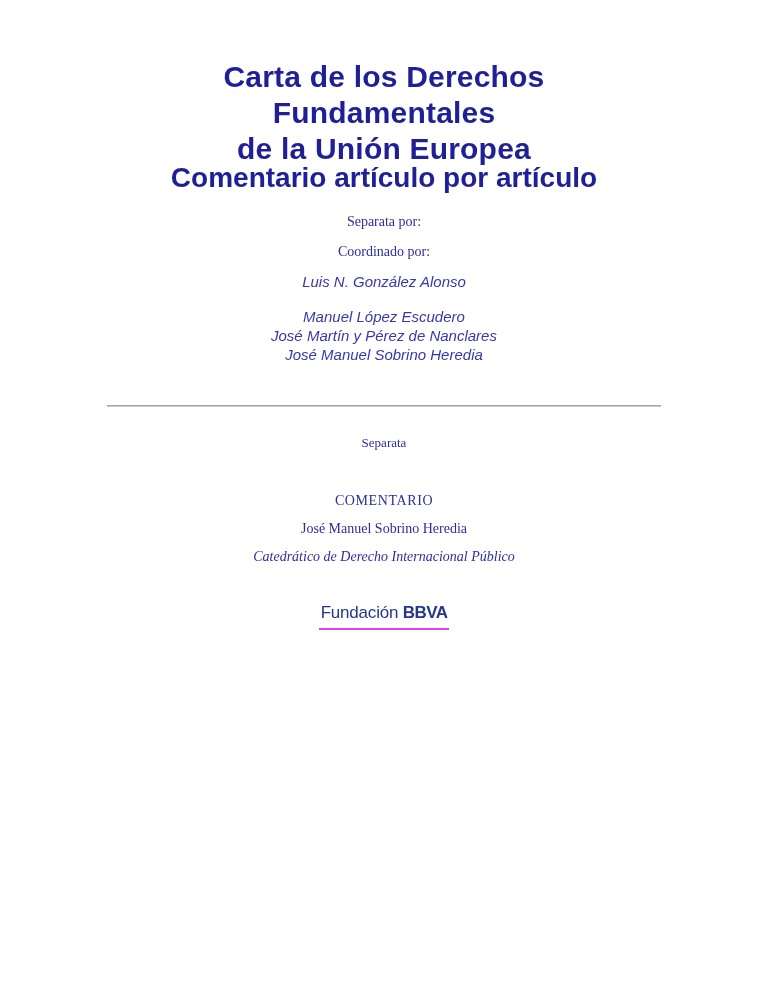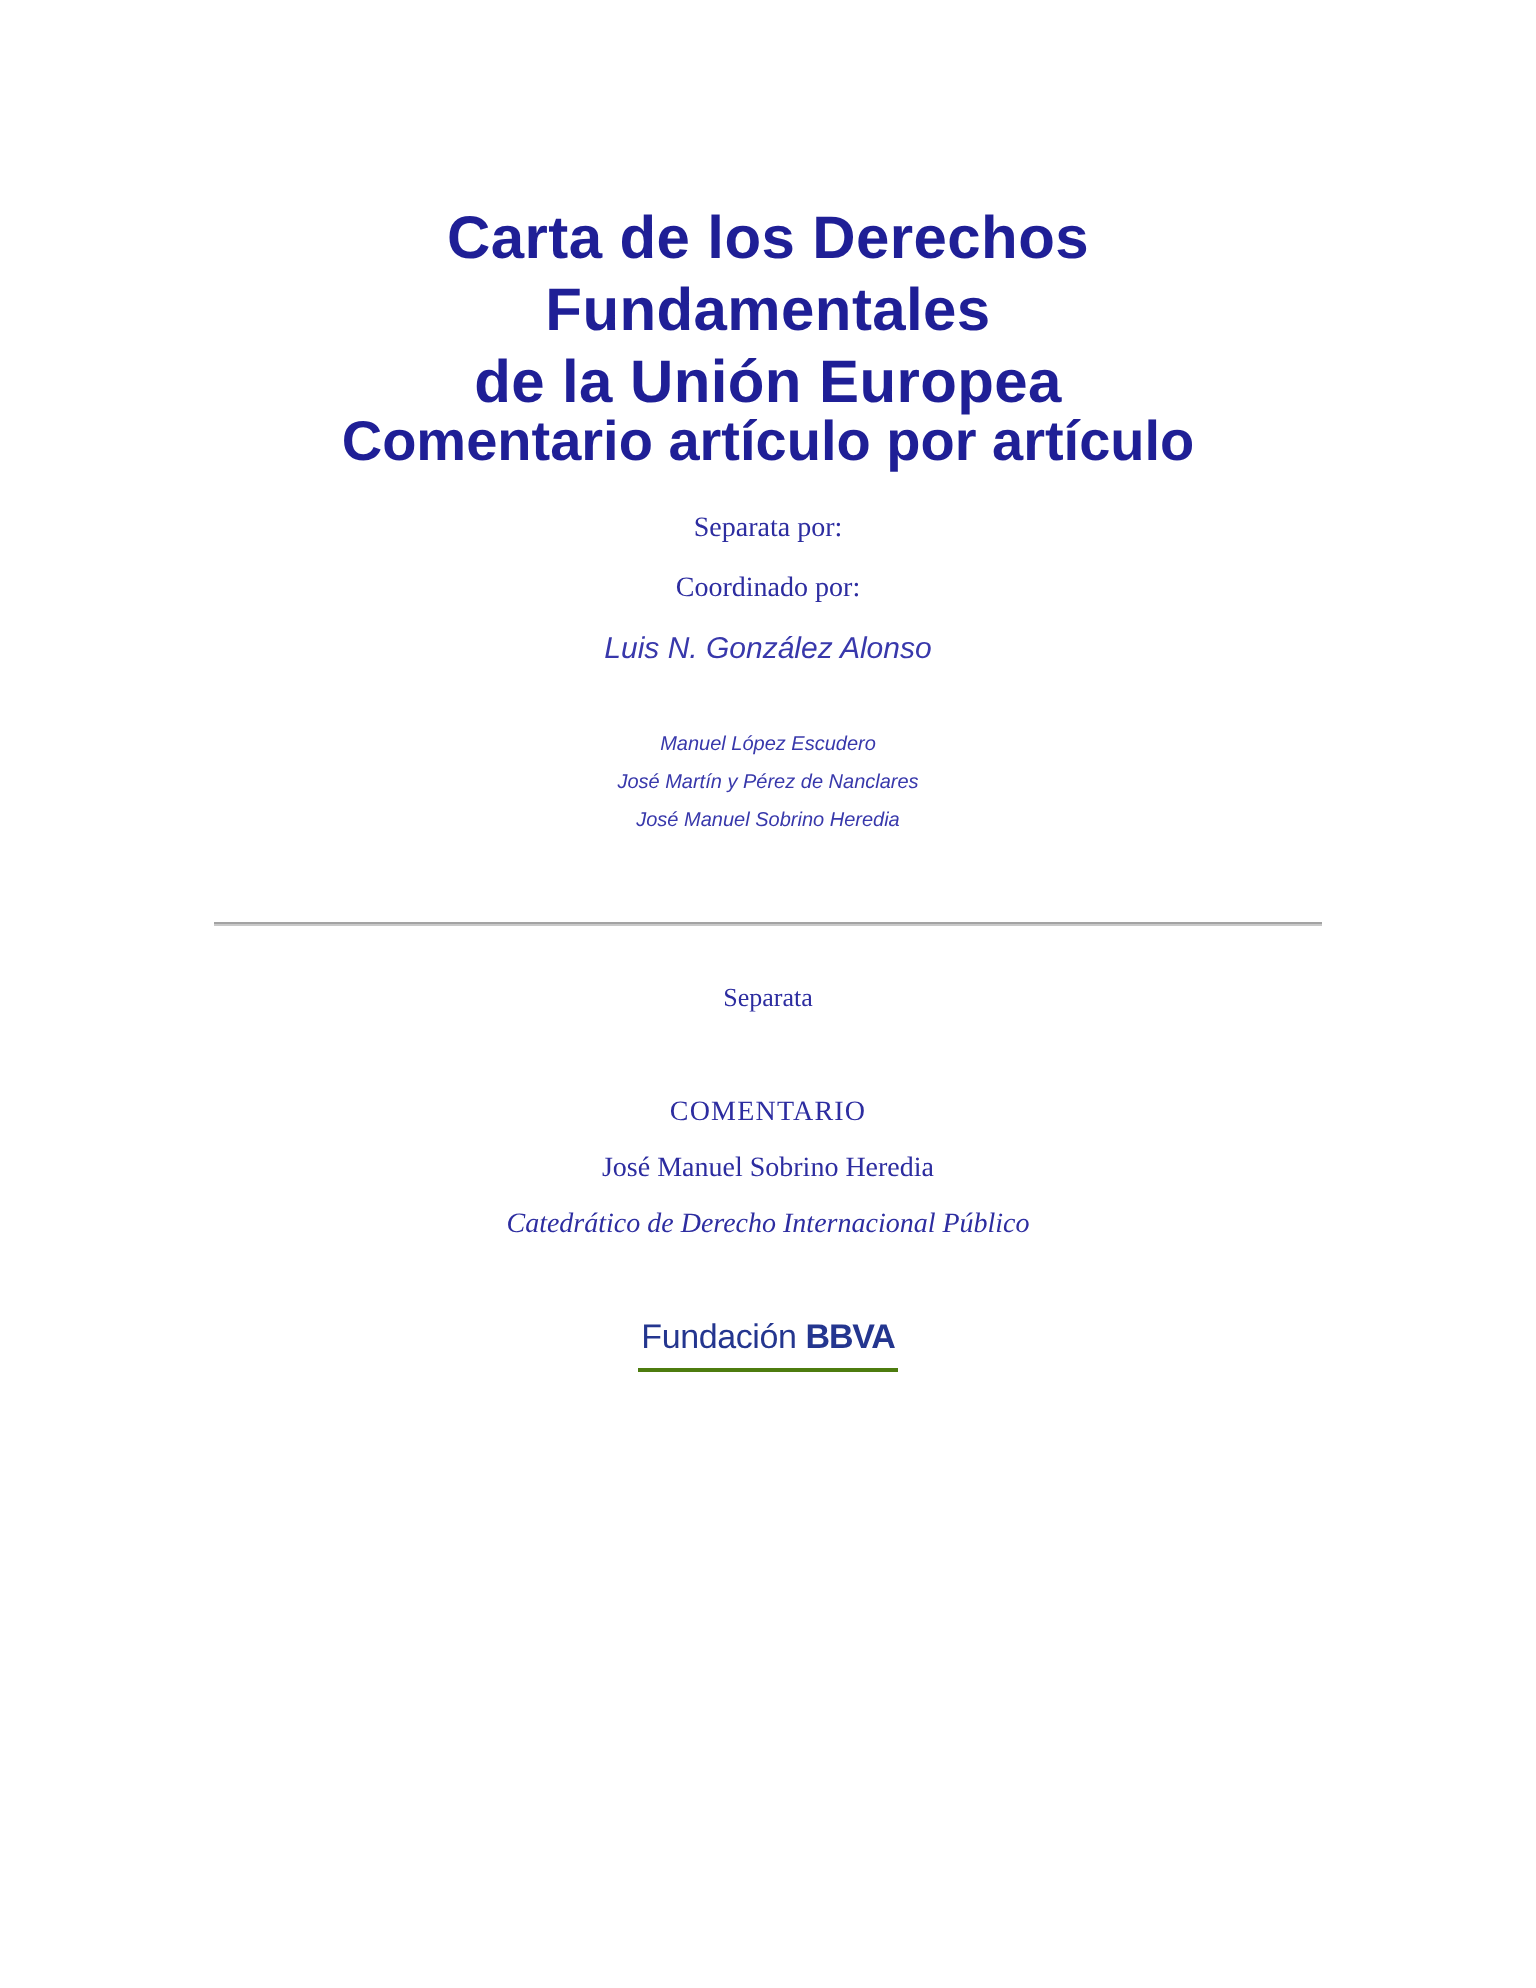--- a/index.html
+++ b/index.html
@@ -13,21 +13,21 @@
   html, body { background: #ffffff; }
   body {
     width: 768px;
     height: 994px;
     font-family: "Liberation Serif", serif;
     overflow: hidden;
   }
   .page {
     width: 768px;
     height: 884px;
-    padding-top: 102px;
+    padding-top: 59px;
     text-align: center;
     background: #ffffff;
   }
   
   .title {
     font-family: "Liberation Sans", sans-serif;
     font-weight: bold;
     font-size: 30px;
     line-height: 36px;
     color: var(--title-blue);
@@ -52,24 +52,24 @@
   }
   .person-sans {
     font-family: "Liberation Sans", sans-serif;
     font-style: italic;
     font-size: 15px;
     line-height: 18px;
     margin-top: 12px;
     color: var(--name-blue);
   }
   .authors {
-    margin-top: 29px;
+    margin-top: 16px;
     font-family: "Liberation Sans", sans-serif;
     font-style: italic;
-    font-size: 10px;
+    font-size: 15px;
     line-height: 19px;
     color: var(--name-blue);
   }
   
   .divider {
     width: 554px;
     height: 2px;
     border: none;
     margin: 41px auto 0 auto;
     background: var(--divider-gray);
@@ -125,21 +125,21 @@
   .copyright { margin-top: 10px; }
   
   .logo-wrap { margin-top: 36px; }
   .logo {
     display: inline-block;
     font-family: "Liberation Sans", sans-serif;
     font-size: 17px;
     line-height: 22px;
     letter-spacing: -0.2px;
     color: var(--logo-blue);
-    border-bottom: 2px solid #4d7c0f;
+    border-bottom: 2px solid #d946ef;
     padding: 0 2px 4px 2px;
   }
   .logo .bold { font-weight: bold; letter-spacing: -0.6px; }
 </style>
 </head>
 <body>
 
 <div class="page">
 
   <header>

